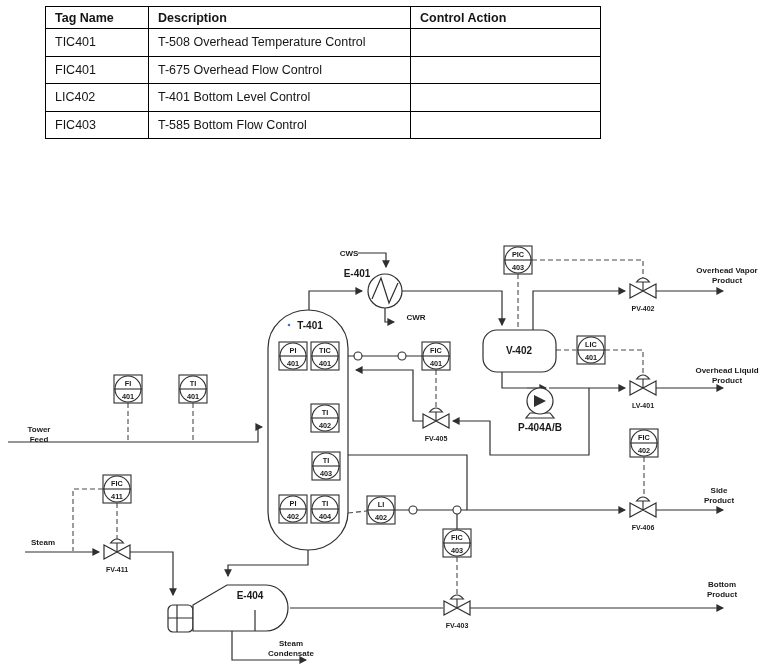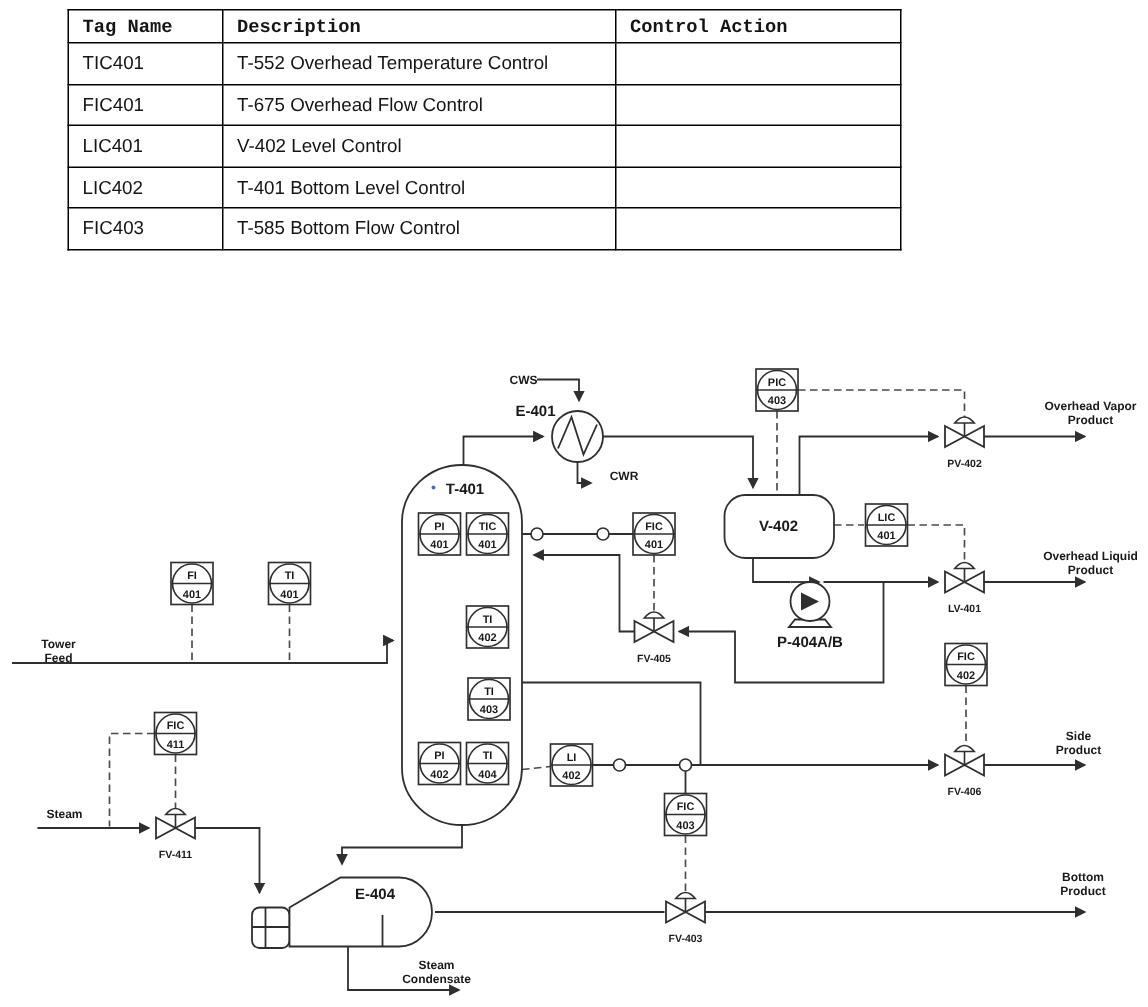--- a/index.html
+++ b/index.html
@@ -6,21 +6,21 @@
   html,body { background:#ffffff; }
   body { width:765px; height:671px; font-family:"Liberation Sans", sans-serif; }
   .page { position:relative; width:765px; height:671px; background:#fff; overflow:hidden; }
 
   table.tagtable { position:absolute; left:45px; top:6px; border-collapse:collapse; table-layout:fixed; border:1.5px solid #000; }
   .tagtable th, .tagtable td {
     border:1px solid #000; color:#151515; font-size:12.5px;
     padding:0 4px 0 9px; text-align:left; vertical-align:middle; height:27.5px;
     overflow:hidden; white-space:nowrap;
   }
-  .tagtable th { font-weight:bold; height:22px;font-family:Liberation Mono, monospace; }
+  .tagtable th { font-weight:bold; height:22px; }
 
   svg.pid { position:absolute; left:0; top:0; }
   .ins-t  { font-family:"Liberation Sans",sans-serif; font-size:7.3px; font-weight:bold; fill:#1a1a1a; text-anchor:middle; }
   .vlabel { font-family:"Liberation Sans",sans-serif; font-size:7px;  font-weight:bold; fill:#1a1a1a; text-anchor:middle; }
   .slabel { font-family:"Liberation Sans",sans-serif; font-size:8px;  font-weight:bold; fill:#1a1a1a; text-anchor:middle; }
   .elabel { font-family:"Liberation Sans",sans-serif; font-size:10px; font-weight:600;  fill:#1a1a1a; text-anchor:middle; }
 </style>
 </head>
 <body>
 
@@ -35,31 +35,26 @@
     <thead>
       <tr>
         <th>Tag Name</th>
         <th>Description</th>
         <th>Control Action</th>
       </tr>
     </thead>
     <tbody>
         <tr>
           <td>TIC401</td>
-          <td>T-552 Overhead Temperature Control</td>
+          <td>T-508 Overhead Temperature Control</td>
           <td></td>
         </tr>
         <tr>
           <td>FIC401</td>
           <td>T-675 Overhead Flow Control</td>
-          <td></td>
-        </tr>
-        <tr>
-          <td>LIC401</td>
-          <td>V-402 Level Control</td>
           <td></td>
         </tr>
         <tr>
           <td>LIC402</td>
           <td>T-401 Bottom Level Control</td>
           <td></td>
         </tr>
         <tr>
           <td>FIC403</td>
           <td>T-585 Bottom Flow Control</td>

